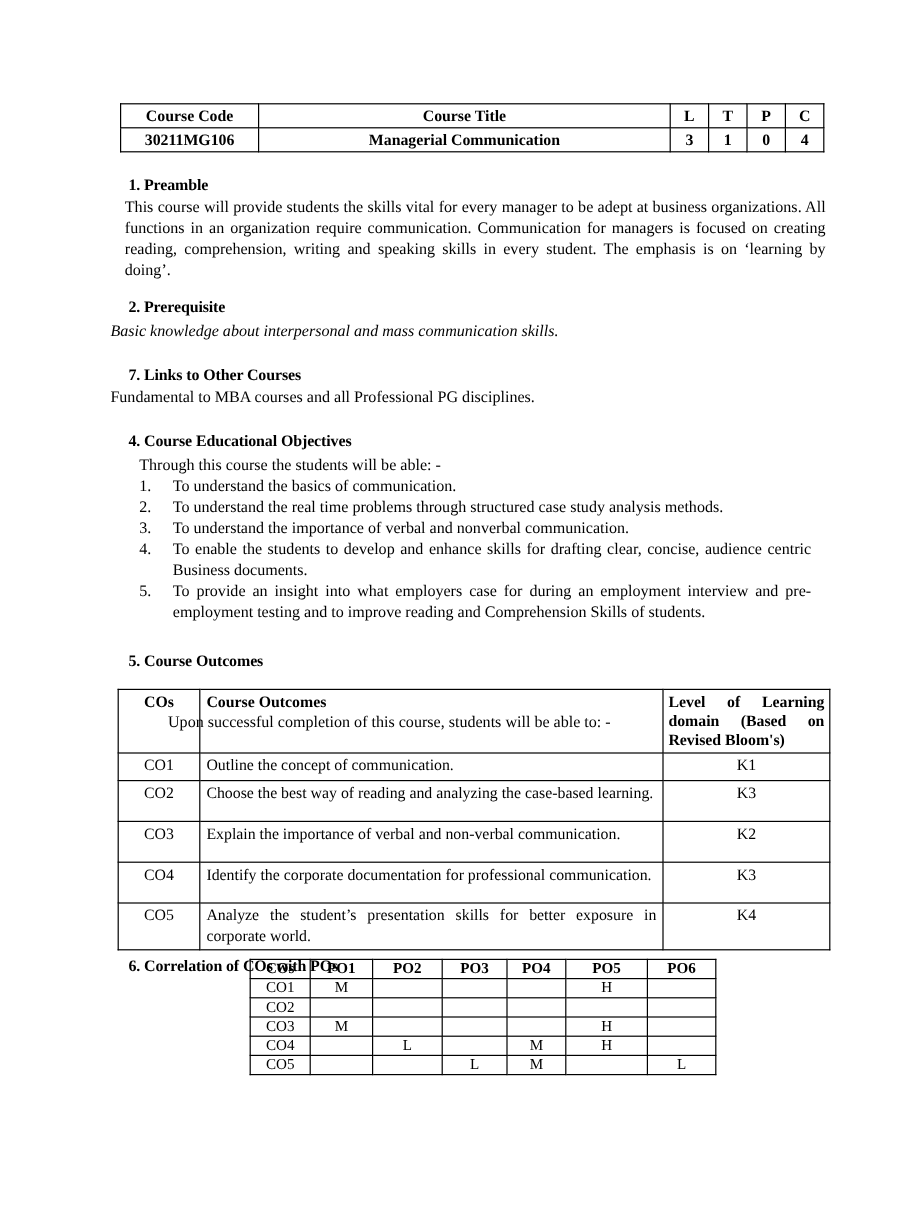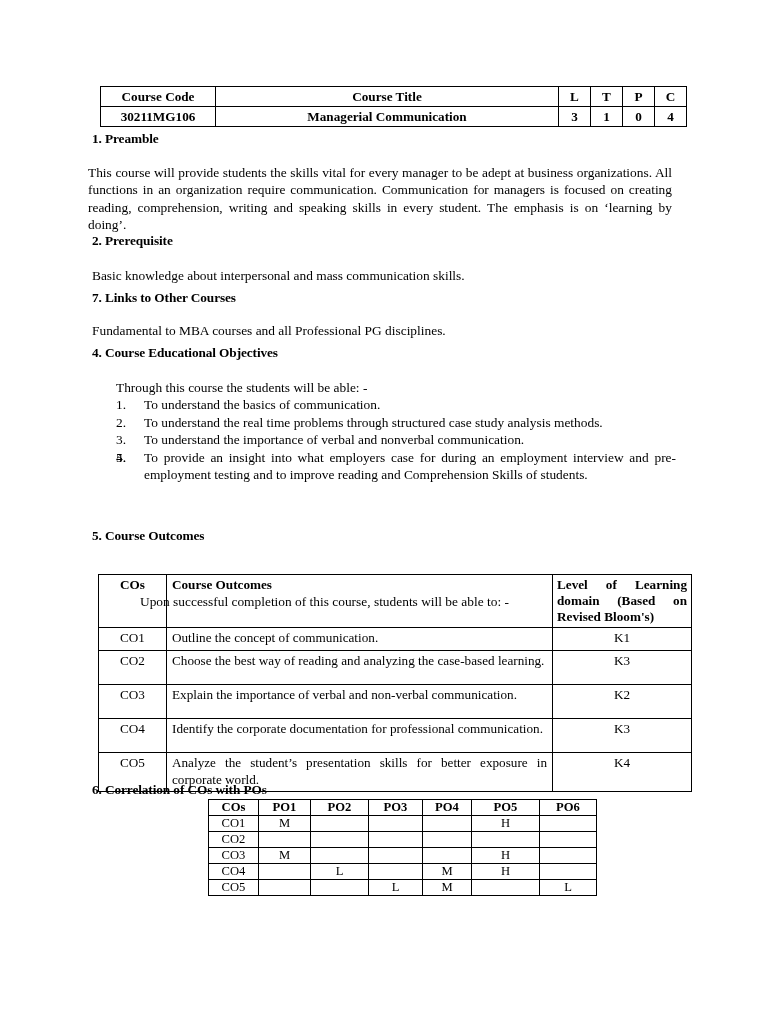--- a/index.html
+++ b/index.html
@@ -19,21 +19,21 @@
     position: absolute;
     left: 0;
     top: 0;
     width: 768px;
     height: 1024px;
   }
   .h-sec {
     font-weight: bold;
     font-size: 13.3px;
     line-height: 1.25;
-    margin: 0;
+    margin: 15px;
     letter-spacing: -0.1px;
   }
   .para {
     font-size: 13.4px;
     line-height: 1.30;
     text-align: justify;
     margin: 0;
     hyphens: none;
   }
 
@@ -182,29 +182,29 @@
           <td>0</td>
           <td>4</td>
         </tr>
       </tbody>
     </table>
   </div>
 
   <div class="blk" style="left:92px; top:131px; width:584px;">
     <div class="h-sec">1. Preamble</div>
   </div>
-  <div class="blk" style="left:88px; top:164px; width:584px;">
+  <div class="blk" style="left:104px; top:164px; width:584px;">
     <p class="para">This course will provide students the skills vital for every manager to be adept at business organizations. All functions in an organization require communication. Communication for managers is focused on creating reading, comprehension, writing and speaking skills in every student. The emphasis is on ‘learning by doing’.</p>
   </div>
 
   <div class="blk" style="left:92px; top:233px; width:584px;">
     <div class="h-sec">2. Prerequisite</div>
   </div>
   <div class="blk" style="left:92px; top:267px; width:584px;">
-    <p class="para" style="text-align:left;">Basic knowledge about interpersonal and mass communication skills.</p>
+    <p class="para" style="text-align:left;font-style:italic;">Basic knowledge about interpersonal and mass communication skills.</p>
   </div>
 
   <div class="blk" style="left:92px; top:290px; width:584px;">
     <div class="h-sec">7. Links to Other Courses</div>
   </div>
   <div class="blk" style="left:92px; top:322px; width:584px;">
     <p class="para" style="text-align:left;">Fundamental to MBA courses and all Professional PG disciplines.</p>
   </div>
 
   <div class="blk" style="left:92px; top:345px; width:584px;">
@@ -220,20 +220,21 @@
       <li>
         <span class="num">2.</span>
         <span>To understand the real time problems through structured case study analysis methods.</span>
       </li>
       <li>
         <span class="num">3.</span>
         <span>To understand the importance of verbal and nonverbal communication.</span>
       </li>
       <li>
         <span class="num">4.</span>
+        <span>To enable the students to develop and enhance skills for drafting clear, concise, audience centric Business documents.</span>
       </li>
       <li>
         <span class="num">5.</span>
         <span>To provide an insight into what employers case for during an employment interview and pre-employment testing and to improve reading and Comprehension Skills of students.</span>
       </li>
     </ol>
   </div>
 
   <div class="blk" style="left:92px; top:528px; width:584px;">
     <div class="h-sec">5. Course Outcomes</div>

